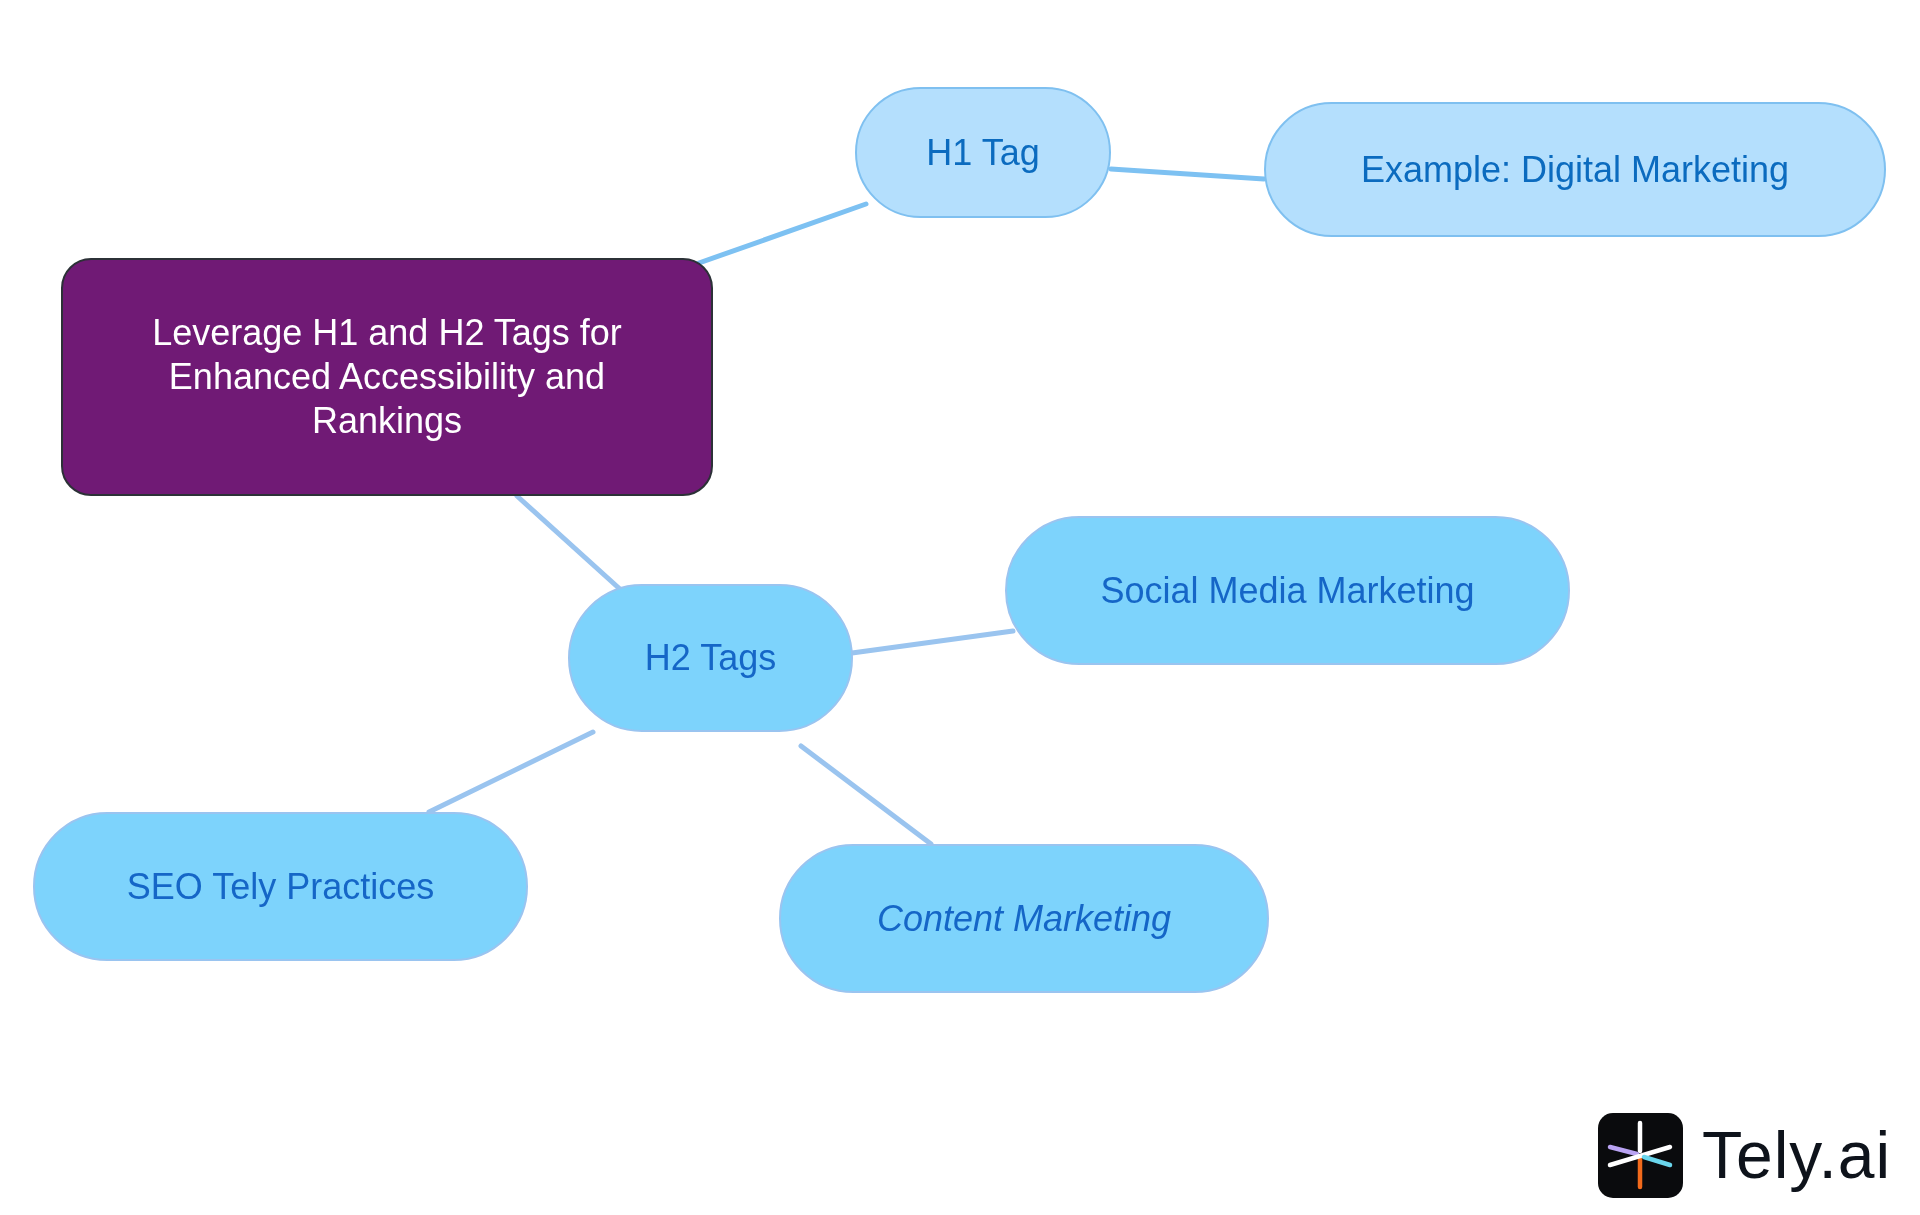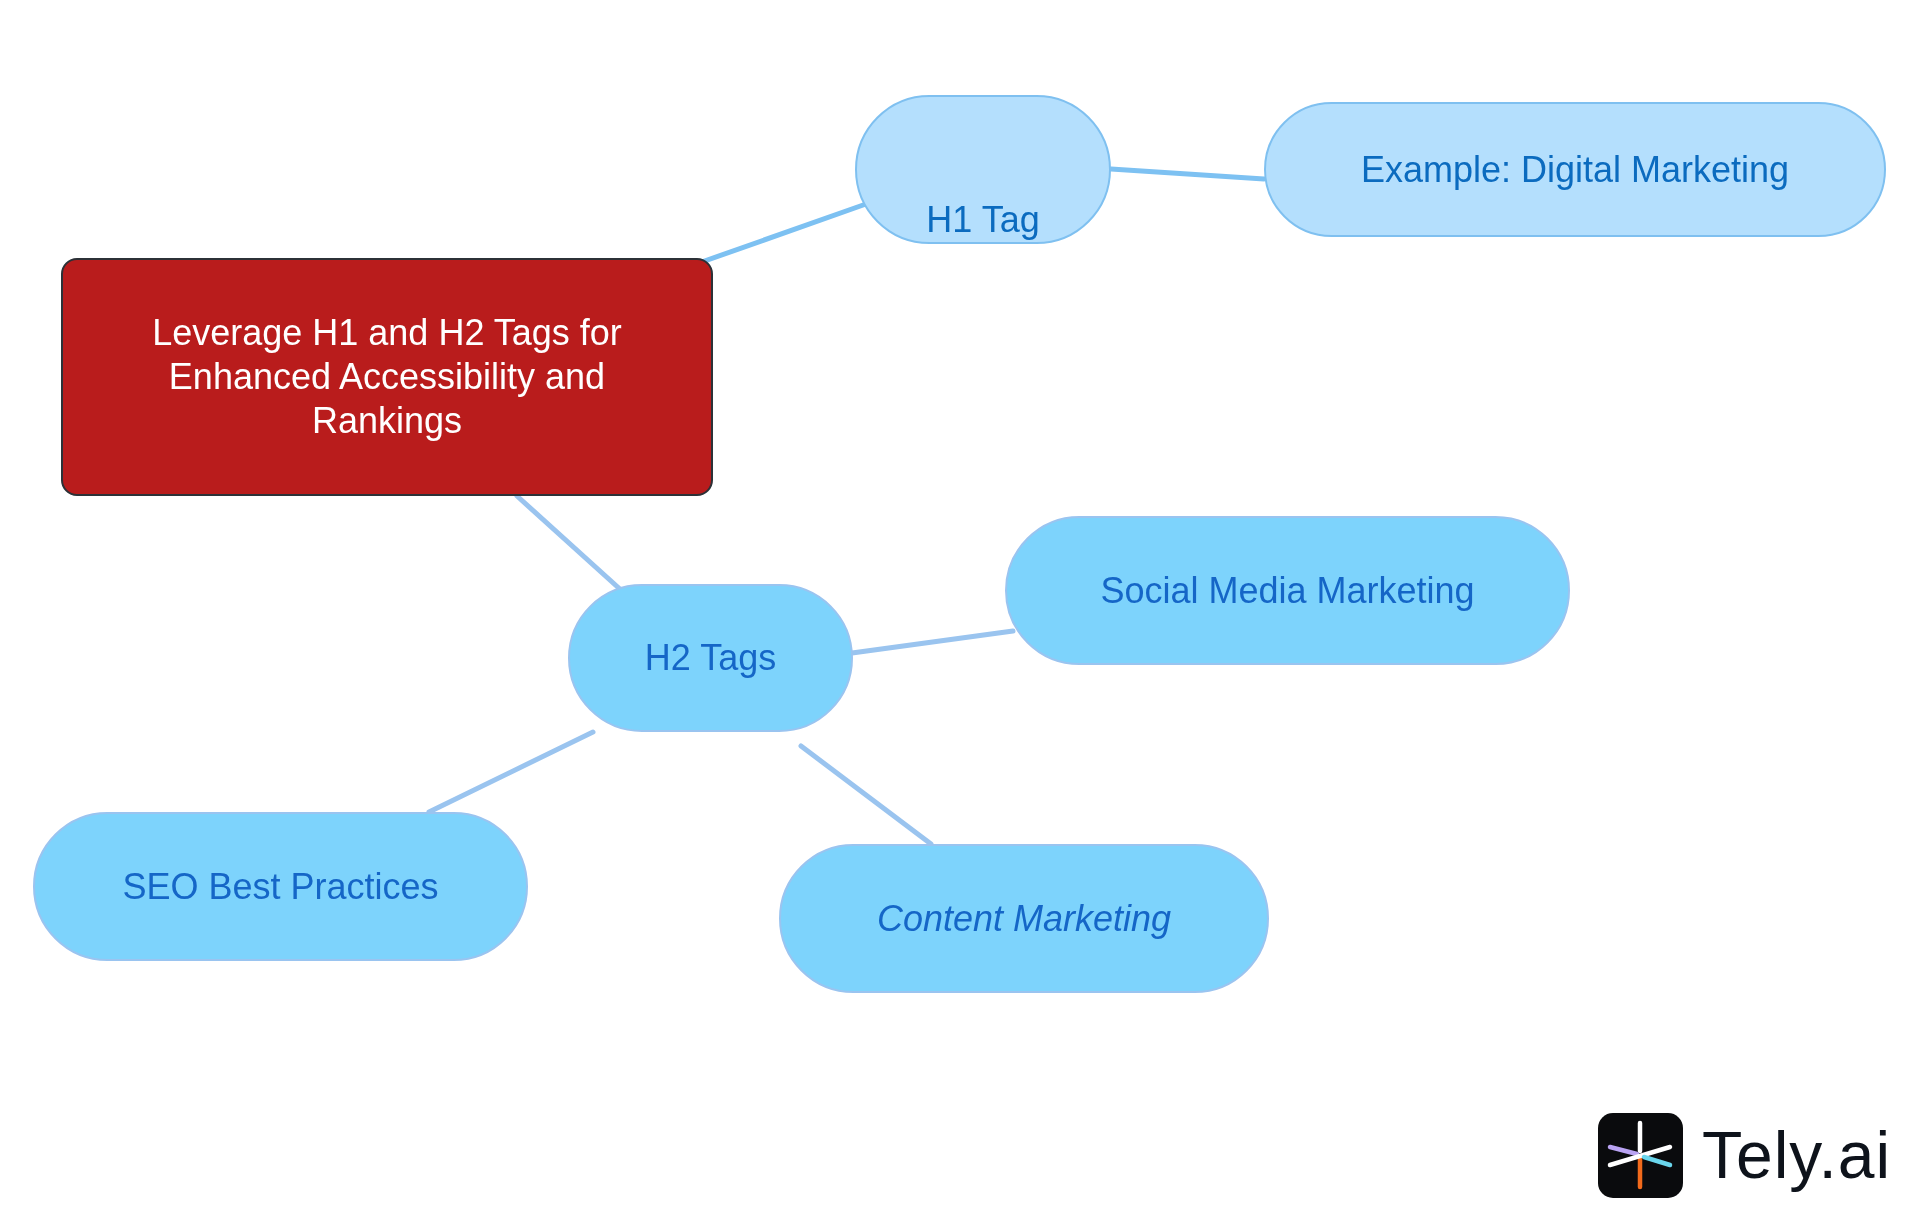--- a/index.html
+++ b/index.html
@@ -10,21 +10,21 @@
   }
   #edges { position: absolute; left: 0; top: 0; width: 1920px; height: 1215px; }
   .node {
     position: absolute; box-sizing: border-box;
     display: flex; align-items: center; justify-content: center;
     text-align: center; font-size: 36px; line-height: 44px;
     border-style: solid; border-width: 2.5px;
     padding: 0 30px;
   }
   .node span { display: block; }
-  .root { background: #b91c1c; border-color: #2c3137; color: #ffffff; border-radius: 16px; }
+  .root { background: #701a75; border-color: #2c3137; color: #ffffff; border-radius: 30px; }
   .lvl1 { background: #b4dffd; border-color: #7fc0f0; color: #0b6bbf; }
   .lvl2 { background: #7dd3fc; border-color: #9ac4f0; color: #1566c7; }
   .logo {
     position: absolute; left: 1598px; top: 1113px; width: 85px; height: 85px;
   }
   .brand {
     position: absolute; left: 1702px; top: 1120px;
     font-size: 66px; line-height: 70px; color: #0e131b; letter-spacing: 1px;
   }
 </style>
@@ -43,40 +43,40 @@
 </svg>
 
 <div class="node root" style="left:61px; top:258px; width:652px; height:238px;">
   <div>
     <span>Leverage H1 and H2 Tags for</span>
     <span>Enhanced Accessibility and</span>
     <span>Rankings</span>
   </div>
 </div>
 
-<div class="node lvl1" style="left:855px; top:95px; width:256px; height:149px; border-radius:75px;align-items:flex-end;">
+<div class="node lvl1" style="left:855px; top:87px; width:256px; height:131px; border-radius:75px;">
   <span>H1 Tag</span>
 </div>
 
 <div class="node lvl1" style="left:1264px; top:102px; width:622px; height:135px; border-radius:70px;">
   <div>
     <span>Example: Digital Marketing</span>
   </div>
 </div>
 
 <div class="node lvl2" style="left:568px; top:584px; width:285px; height:148px; border-radius:74px;">
   <span>H2 Tags</span>
 </div>
 
 <div class="node lvl2" style="left:1005px; top:516px; width:565px; height:149px; border-radius:75px;">
   <span>Social Media Marketing</span>
 </div>
 
 <div class="node lvl2" style="left:33px; top:812px; width:495px; height:149px; border-radius:75px;">
-  <span>SEO Best Practices</span>
+  <span>SEO Tely Practices</span>
 </div>
 
 <div class="node lvl2" style="left:779px; top:844px; width:490px; height:149px; border-radius:75px;font-style:italic;">
   <span>Content Marketing</span>
 </div>
 
 <svg class="logo" viewBox="0 0 85 85">
   <rect x="0" y="0" width="85" height="85" rx="15" ry="15" fill="#0a0b0d"></rect>
   <g stroke-linecap="round" stroke-width="4.5">
     <line x1="42" y1="10" x2="42" y2="38" stroke="#ffffff"></line>

